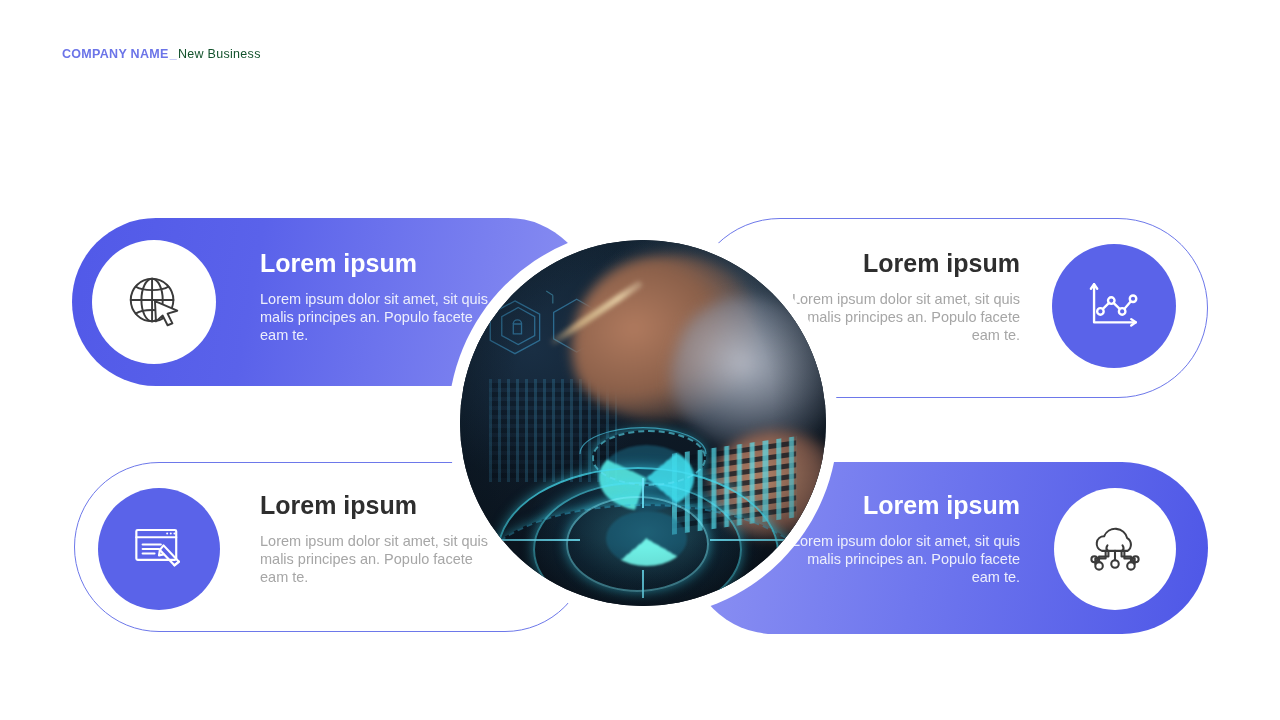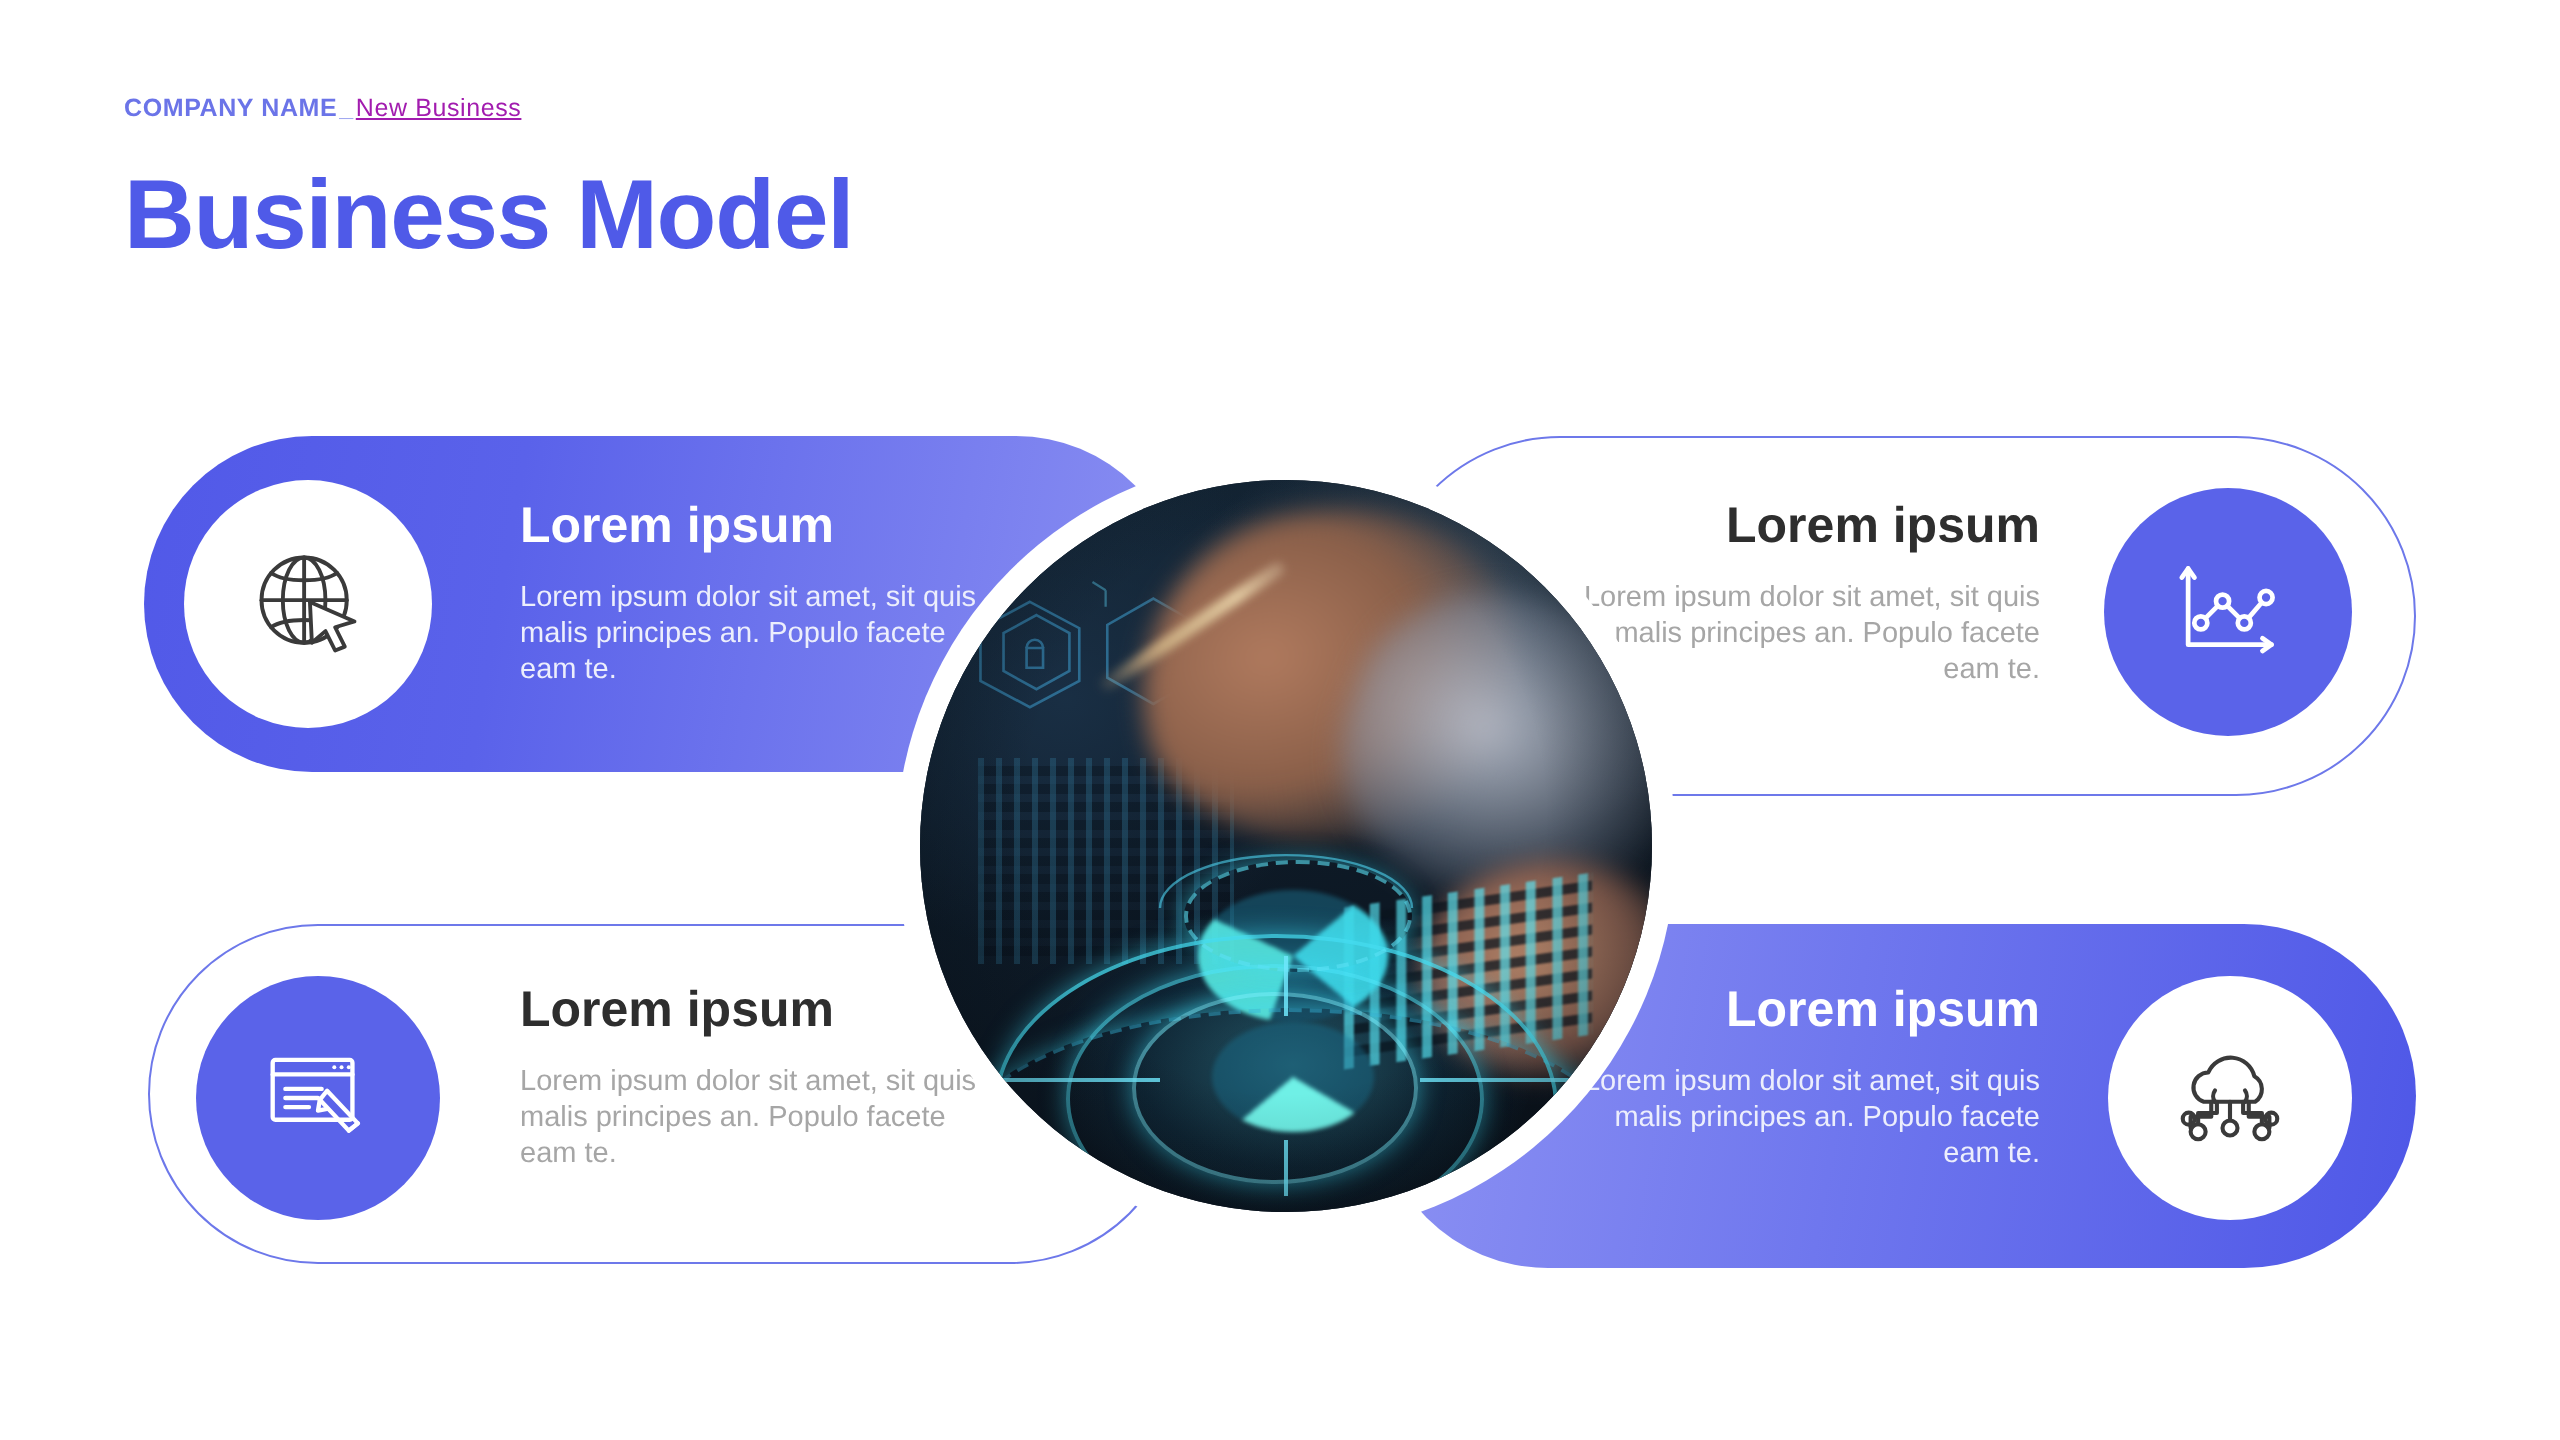--- a/index.html
+++ b/index.html
@@ -36,23 +36,22 @@
   .eyebrow .co {
     font-weight: bold;
     color: #6b74e8;
   }
   .eyebrow .sep {
     font-weight: bold;
     color: #9aa1ef;
     padding: 0 1px;
   }
   .eyebrow .sub {
-    color: #a21caf;
+    color: #14532d;
     font-weight: normal;
-    text-decoration: underline;
   }
   #page-title {
     margin-top: 22px;
     font-size: 49px;
     font-weight: bold;
     color: #4f5ae8;
     letter-spacing: -0.6px;
     line-height: 1.05;
     white-space: nowrap;
   }
@@ -306,21 +305,20 @@
 </style>
 </head>
 <body>
 
 <div id="slide">
 
   <div id="header">
     <div class="eyebrow">
       <span class="co">COMPANY NAME</span><span class="sep">_</span><span class="sub">New Business</span>
     </div>
-    <div id="page-title">Business Model</div>
   </div>
 
   <div id="card-tl" class="card card-filled"></div>
   <div id="card-tr" class="card card-outline"></div>
   <div id="card-bl" class="card card-outline"></div>
   <div id="card-br" class="card card-filled"></div>
 
   <div id="text-tl" class="ctext on-fill">
     <div class="ctitle">Lorem ipsum</div>
     <div class="cbody">Lorem ipsum dolor sit amet, sit quis malis principes an. Populo facete eam te.</div>

